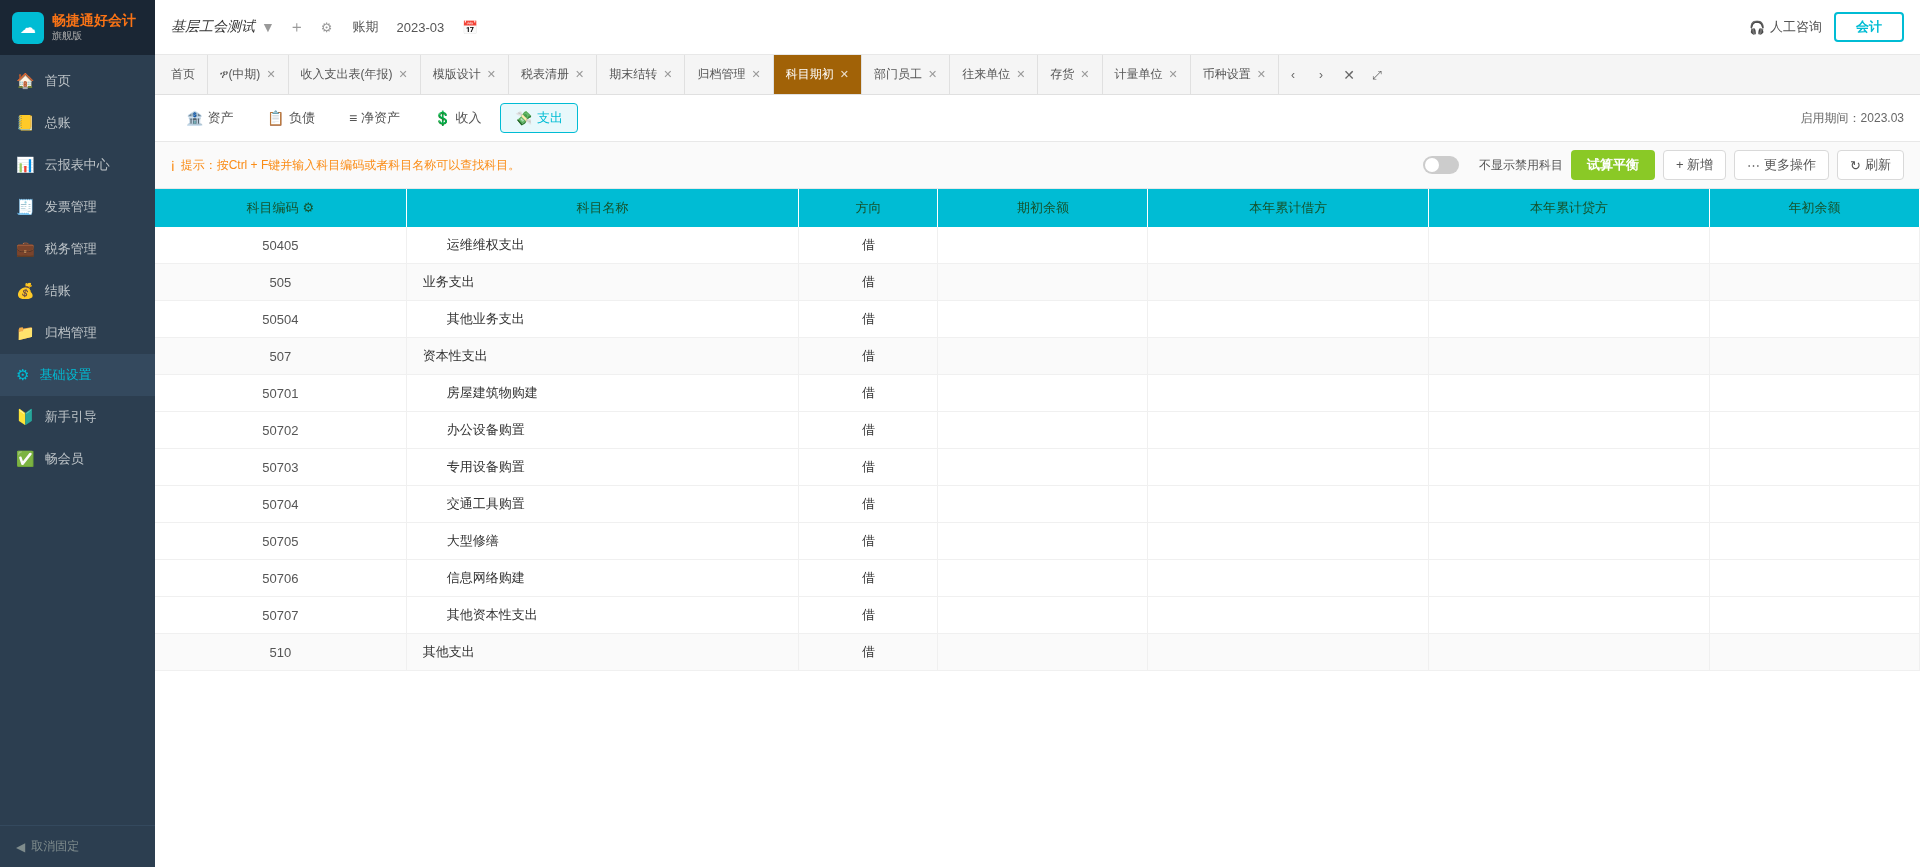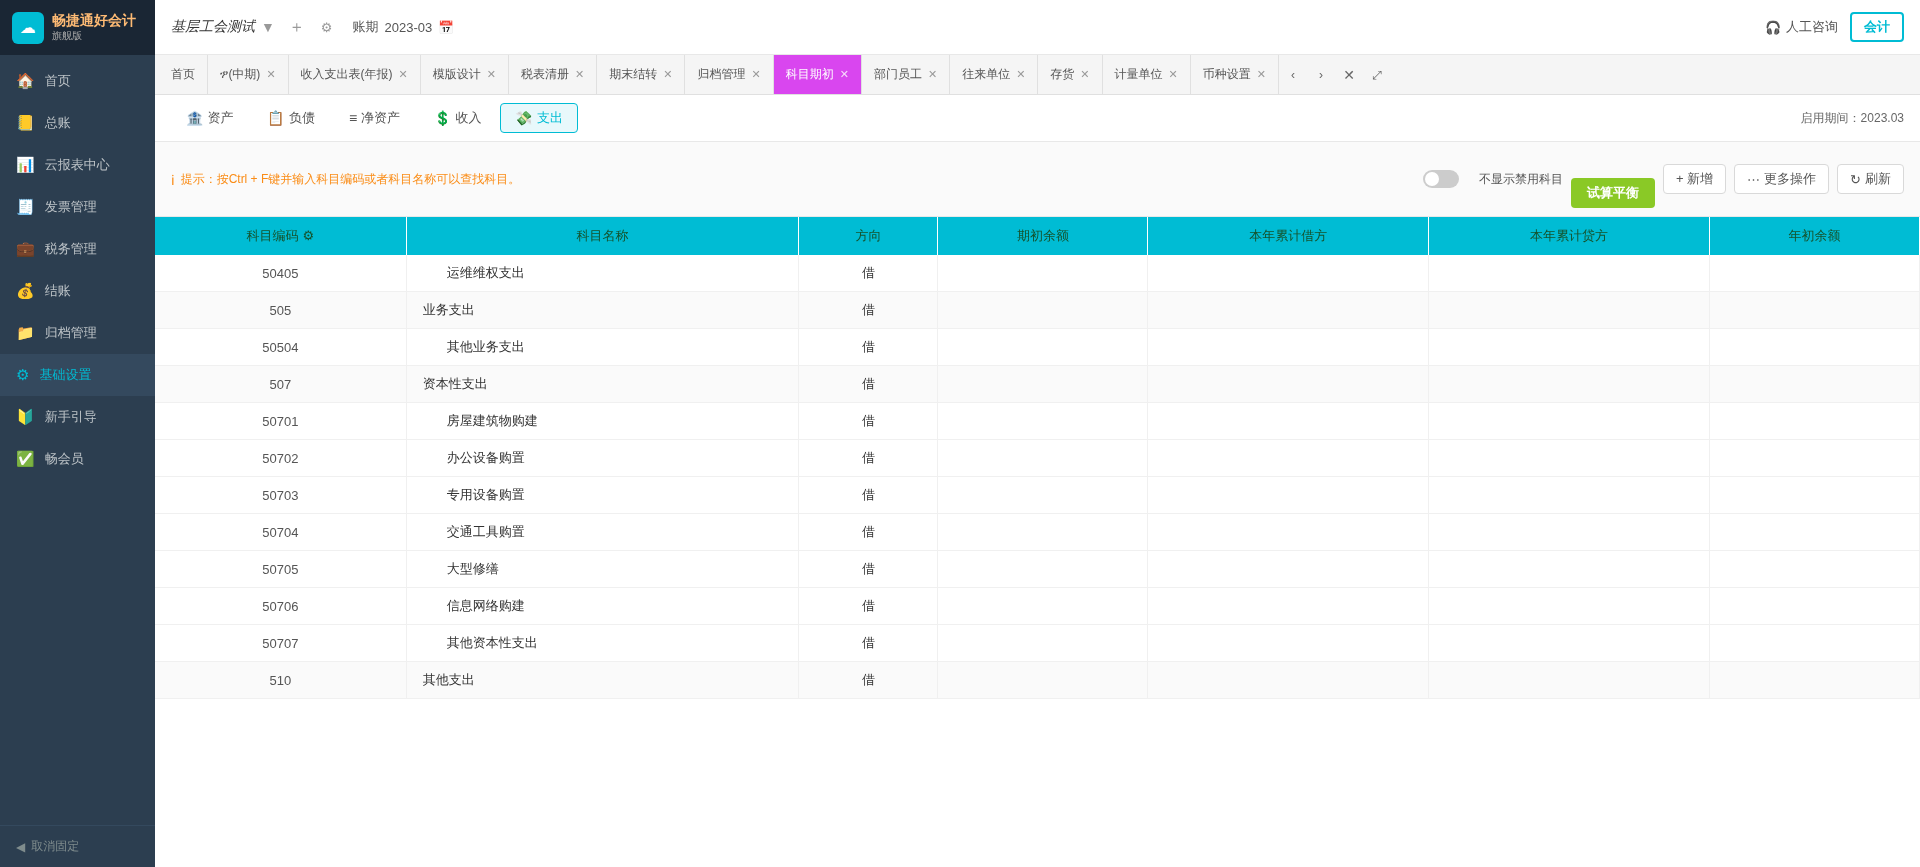--- a/index.html
+++ b/index.html
@@ -27,21 +27,21 @@
       background: #00bcd4;
       border-radius: 6px;
       display: flex;
       align-items: center;
       justify-content: center;
       color: white;
       font-size: 16px;
       margin-right: 8px;
       flex-shrink: 0;
     }
-    .sidebar-logo-text { color: #fdba74; font-size: 14px; font-weight: bold; line-height: 1.2; }
+    .sidebar-logo-text { color: #f97316; font-size: 14px; font-weight: bold; line-height: 1.2; }
     .sidebar-logo-sub { color: #aaa; font-size: 10px; }
     .sidebar-nav { flex: 1; overflow-y: auto; padding: 5px 0; }
     .sidebar-item {
       display: flex;
       align-items: center;
       padding: 12px 16px;
       color: #bdc3c7;
       cursor: pointer;
       font-size: 13px;
       transition: background 0.2s;
@@ -76,30 +76,30 @@
       display: flex;
       align-items: center;
       font-size: 14px;
       color: #333;
       font-weight: 500;
       font-style: italic;
     }
     .topbar-company-arrow { color: #999; margin: 0 6px; }
     .topbar-plus { color: #999; margin: 0 8px; font-size: 16px; cursor: pointer; }
     .topbar-settings { color: #999; margin: 0 8px; cursor: pointer; }
-    .topbar-period { font-size: 13px; color: #555; margin-left: 12px; display: flex; align-items: center; gap: 6px; }
+    .topbar-period { font-size: 13px; color: #555; margin-left: 12px; display: flex; align-items: center; gap: 18px; }
     .topbar-period-badge { color: #00bcd4; }
     .topbar-spacer { flex: 1; }
     .topbar-right { display: flex; align-items: center; gap: 12px; }
     .topbar-help { display: flex; align-items: center; color: #555; font-size: 13px; gap: 4px; cursor: pointer; }
     .topbar-account-btn {
       border: 2px solid #00bcd4;
       color: #00bcd4;
       background: white;
-      padding: 4px 12px;
+      padding: 4px 20px;
       border-radius: 4px;
       font-size: 13px;
       cursor: pointer;
       font-weight: bold;
     }
 
     
     .tabs-bar {
       height: 40px;
       background: #f5f5f5;
@@ -117,21 +117,21 @@
       padding: 0 12px;
       height: 40px;
       font-size: 12px;
       color: #555;
       cursor: pointer;
       white-space: nowrap;
       border-right: 1px solid #e0e0e0;
       background: #f5f5f5;
       flex-shrink: 0;
     }
-    .tab-item.active { background: #d946ef; color: white; }
+    .tab-item.active { background: #a16207; color: white; }
     .tab-close { margin-left: 6px; color: #999; font-size: 11px; }
     .tab-item.active .tab-close { color: rgba(255,255,255,0.8); }
     .tabs-nav-btn {
       display: flex;
       align-items: center;
       justify-content: center;
       width: 28px;
       height: 40px;
       cursor: pointer;
       color: #666;
@@ -199,21 +199,20 @@
     .toolbar-right { display: flex; align-items: center; gap: 8px; }
     .btn-balance {
       background: #8ac926;
       color: white;
       border: none;
       padding: 6px 16px;
       border-radius: 4px;
       font-size: 13px;
       cursor: pointer;
       font-weight: bold;
-      margin-top: 28px;
     }
     .btn-new {
       display: flex;
       align-items: center;
       gap: 4px;
       background: white;
       border: 1px solid #d9d9d9;
       padding: 5px 12px;
       border-radius: 4px;
       font-size: 13px;

